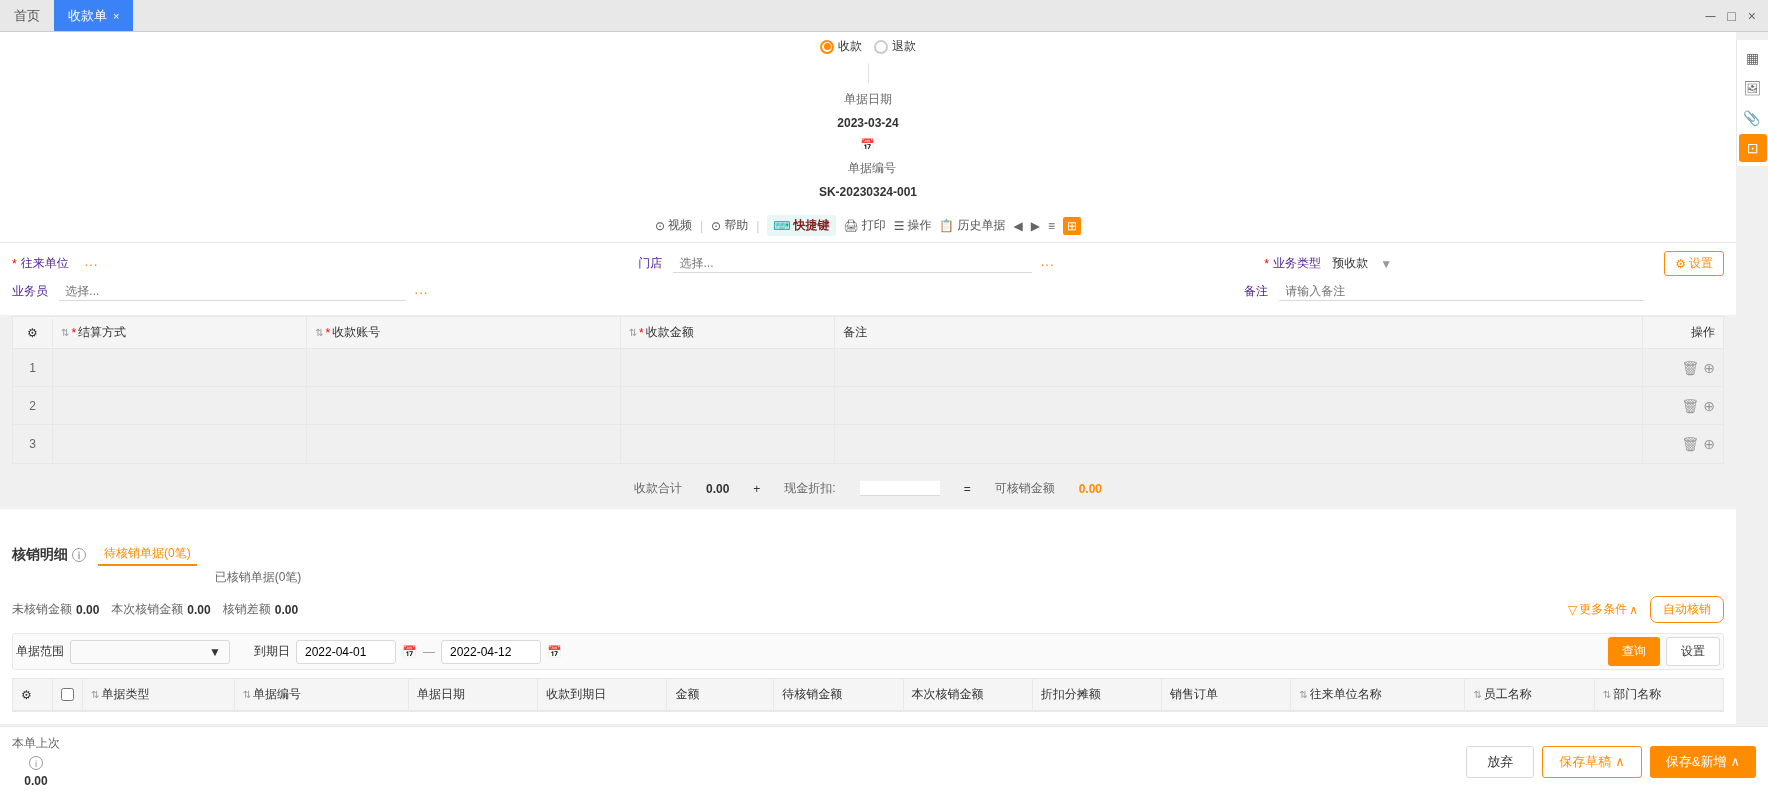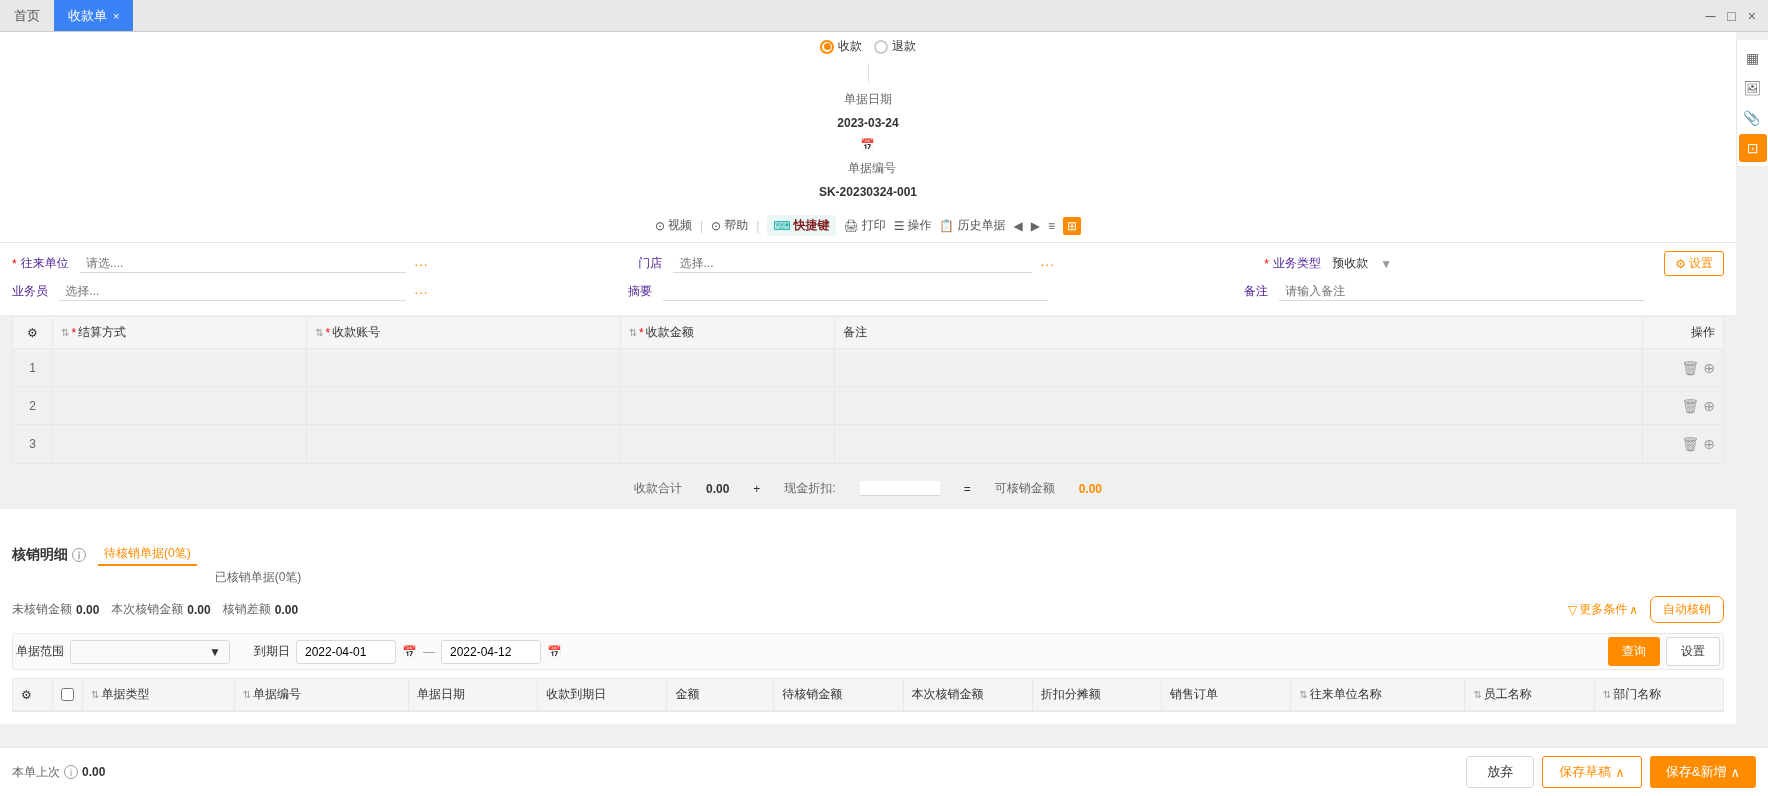--- a/index.html
+++ b/index.html
@@ -95,21 +95,21 @@
 
     
     .bottom-table { border: 1px solid #e8e8e8; }
     .bt-header { display: flex; background: #f5f5f5; border-bottom: 1px solid #e8e8e8; }
     .bt-th { padding: 7px 8px; color: #333; border-right: 1px solid #e8e8e8; display: flex; align-items: center; gap: 2px; font-weight: normal; }
     .bt-th:last-child { border-right: none; }
     .sort-icon { color: #999; font-size: 10px; }
 
     
     .footer { display: flex; align-items: center; padding: 8px 12px; background: #fff; border-top: 1px solid #e8e8e8; position: fixed; bottom: 0; left: 0; right: 0; width: 1768px; }
-    .footer-left { display: flex; align-items: center; gap: 4px; }
+    .footer-left { display: flex; align-items: center; gap: 4px; flex-direction: column; }
     .footer-label { color: #666; }
     .footer-value { color: #333; font-weight: bold; }
     .footer-right { margin-left: auto; display: flex; gap: 8px; }
     .btn-abandon { background: #fff; border: 1px solid #d9d9d9; color: #333; padding: 6px 20px; border-radius: 3px; cursor: pointer; font-size: 13px; }
     .btn-save-draft { background: #fff; border: 1px solid #ff8c00; color: #ff8c00; padding: 6px 16px; border-radius: 3px; cursor: pointer; font-size: 13px; display: flex; align-items: center; gap: 4px; }
     .btn-save-new { background: #ff8c00; border: none; color: #fff; padding: 6px 16px; border-radius: 3px; cursor: pointer; font-size: 13px; display: flex; align-items: center; gap: 4px; }
 
     
     .right-sidebar { position: fixed; right: 0; top: 40px; width: 32px; background: #fff; border-left: 1px solid #e8e8e8; display: flex; flex-direction: column; align-items: center; gap: 2px; padding: 4px 0; z-index: 100; }
     .sidebar-icon { width: 28px; height: 28px; display: flex; align-items: center; justify-content: center; cursor: pointer; color: #666; font-size: 14px; border-radius: 3px; }
@@ -201,21 +201,20 @@
     </div>
   </div>
 
   <div class="form-section">
     <div class="form-row">
 
       <div class="form-field" style="max-width: 420px;">
         <span class="required-star">*</span>
         <span class="form-label">往来单位</span>
         &nbsp;
-        <input class="form-input" type="text" placeholder="请选...." style="">
         <span class="more-btn">···</span>
       </div>
       <div style="flex:0.3;"></div>
 
       <div class="form-field" style="max-width: 420px;">
         <span class="form-label">门店</span>
         &nbsp;
         <input class="form-input" type="text" placeholder="选择..." style="">
         <span class="more-btn">···</span>
       </div>
@@ -236,25 +235,20 @@
     <div class="form-row">
 
       <div class="form-field" style="max-width: 420px;">
         <span class="form-label">业务员</span>
         &nbsp;
         <input class="form-input" type="text" placeholder="选择..." style="">
         <span class="more-btn">···</span>
       </div>
       <div style="flex:0.3;"></div>
 
-      <div class="form-field" style="max-width: 420px;">
-        <span class="form-label">摘要</span>
-        &nbsp;
-        <input class="form-input" type="text" style="">
-      </div>
       <div style="flex:0.3;"></div>
 
       <div class="form-field" style="max-width: 400px;">
         <span class="form-label">备注</span>
         &nbsp;
         <input class="form-input" type="text" placeholder="请输入备注" style="">
       </div>
       <div style="width:80px;"></div>
     </div>
   </div>

